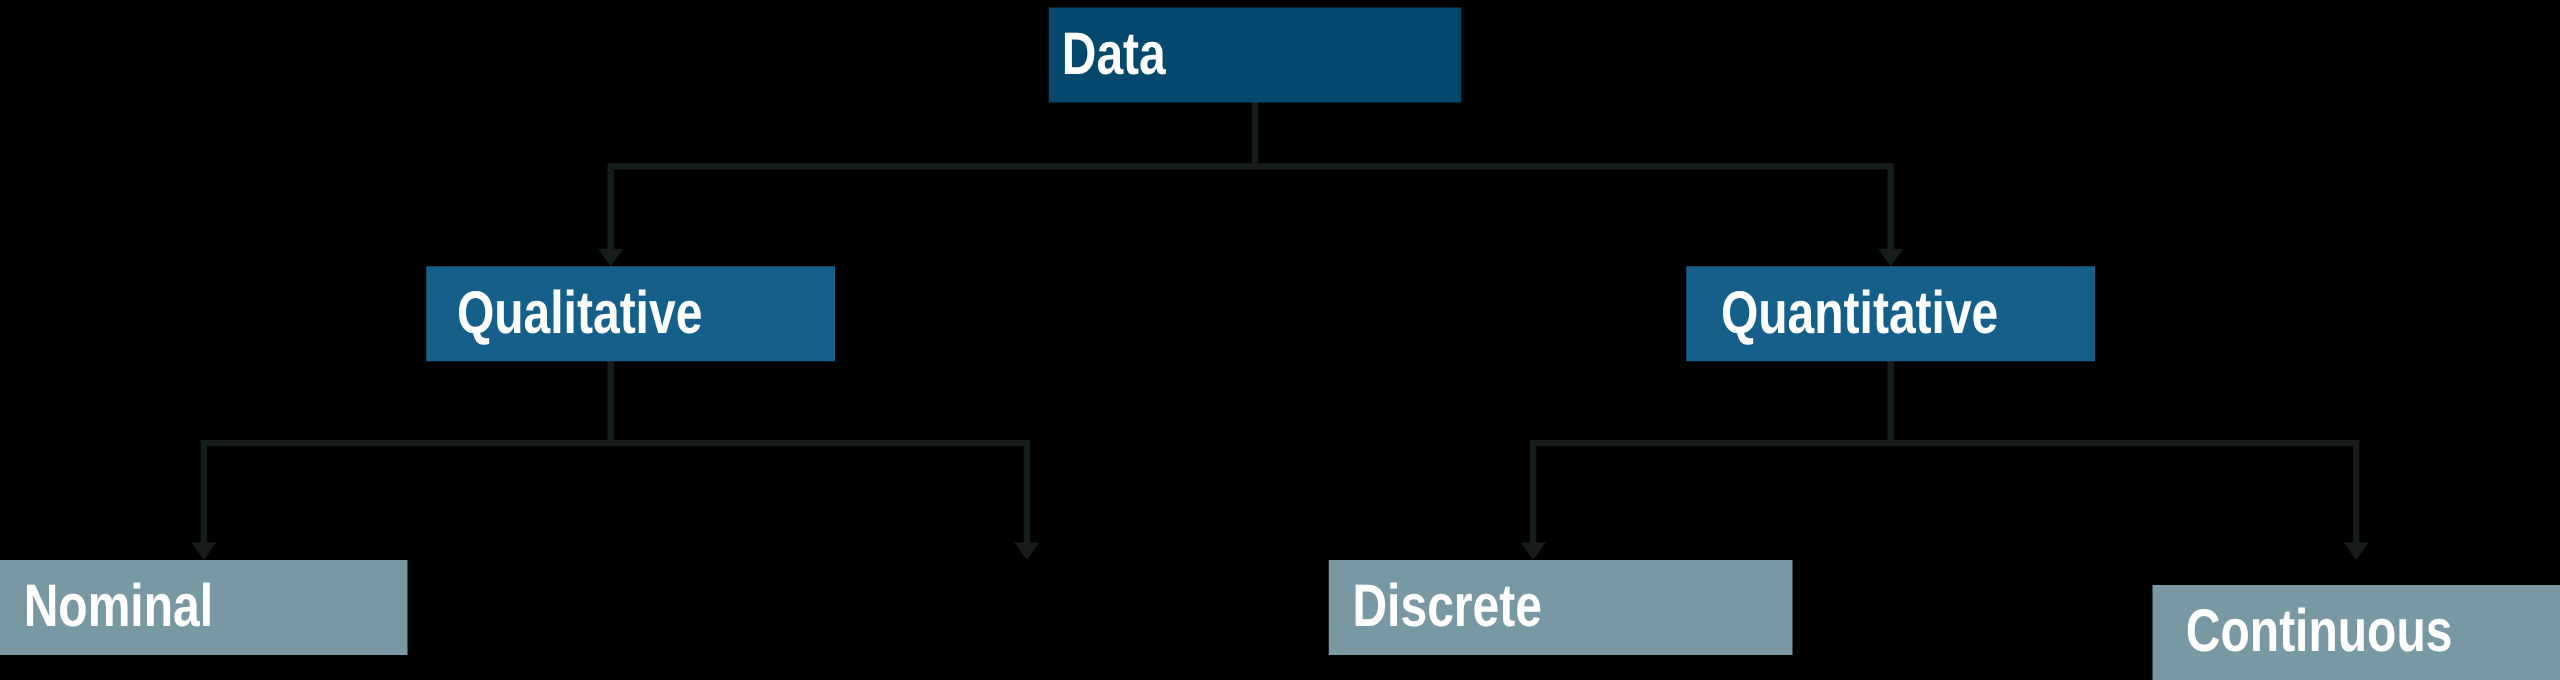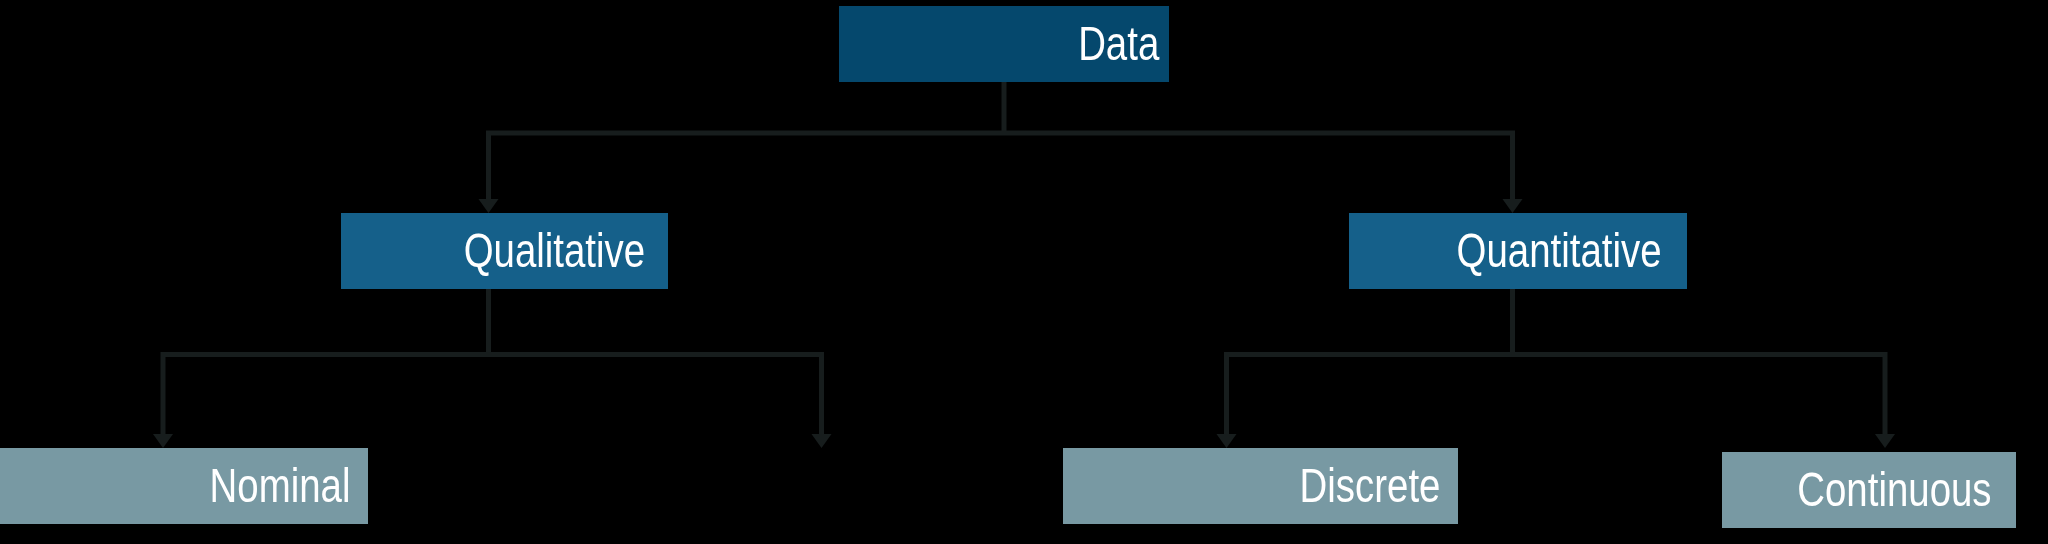--- a/index.html
+++ b/index.html
@@ -29,24 +29,24 @@
   }
   svg .head {
     fill: var(--line, #171d1d);
     stroke: none;
   }
   .node {
     position: absolute;
     height: 76px;
     display: flex;
     align-items: center;
-    justify-content: flex-end;
+    justify-content: flex-start;
     color: var(--text, #ffffff);
     font-size: 48px;
-    font-weight: 400;
+    font-weight: 700;
     line-height: 1;
   }
   .node .label {
     display: inline-block;
     transform: scaleX(0.8);
     white-space: nowrap;
   }
   .node.root   { background: var(--root_fill, #05486d); }
   .node.branch { background: var(--branch_fill, #15608a); }
   .node.leaf   { background: var(--leaf_fill, #7899a3); }
@@ -72,30 +72,30 @@
   </svg>
 
   <div class="node root" style="left:839px; top:6px; width:330px;">
     <span class="label">Data</span>
   </div>
 
   <div class="node branch" style="left:325px; top:213px; width:327px;margin-left:16px;">
     <span class="label">Qualitative</span>
   </div>
 
-  <div class="node branch" style="left:1349px; top:213px; width:327px;padding-left:11px;">
+  <div class="node branch" style="left:1349px; top:213px; width:327px;">
     <span class="label">Quantitative</span>
   </div>
 
-  <div class="node leaf" style="left:0px; top:448px; width:368px;">
+  <div class="node leaf" style="left:0px; top:448px; width:326px;">
     <span class="label">Nominal</span>
   </div>
 
 
-  <div class="node leaf" style="left:1063px; top:448px; width:371px;padding-left:24px;">
+  <div class="node leaf" style="left:1063px; top:448px; width:371px;">
     <span class="label">Discrete</span>
   </div>
 
-  <div class="node leaf" style="left:1722px; top:452px; width:294px;">
+  <div class="node leaf" style="left:1722px; top:468px; width:326px;">
     <span class="label">Continuous</span>
   </div>
 
 </div>
 
 </body></html>

